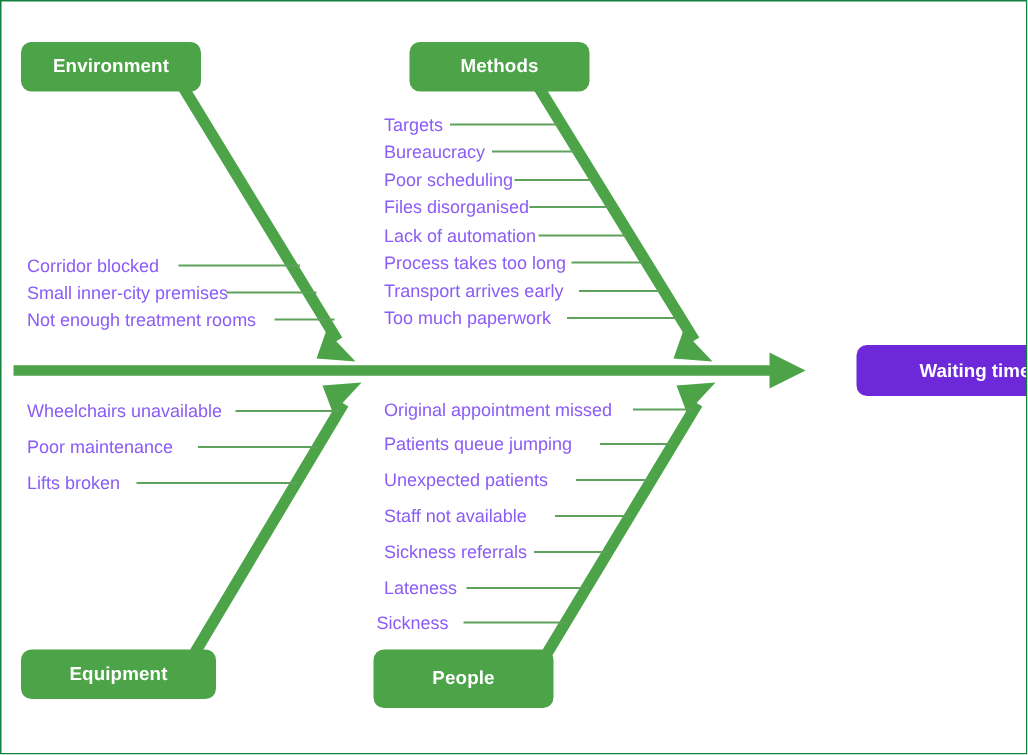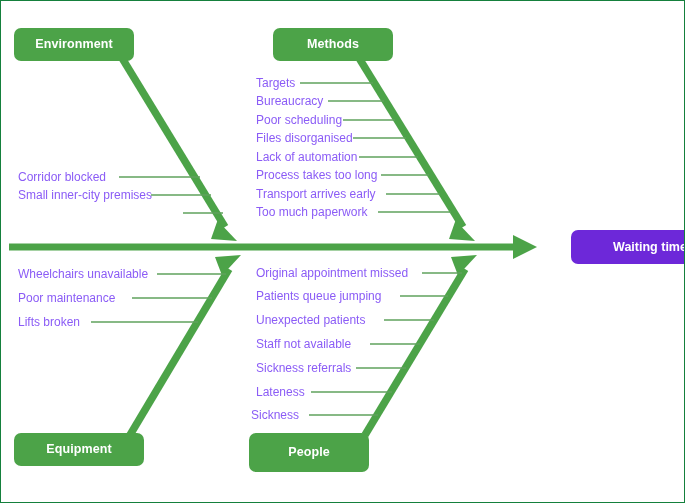--- a/index.html
+++ b/index.html
@@ -142,20 +142,21 @@
   <div class="cat-box" style="left:248px; top:432px; width:120px; height:39px; background:#4CA348;">
     <span>People</span>
   </div>
 
   <div class="effect-box" style="left:570px; top:229px; width:142px; height:34px; background:#6d28d9;padding-left:16px;">
     <span>Waiting time</span>
   </div>
 
   <div class="cause-label" style="left:17px; top:176px;">Corridor blocked</div>
   <div class="cause-label" style="left:17px; top:194px;">Small inner-city premises</div>
+  <div class="cause-label" style="left:17px; top:212px;">Not enough treatment rooms</div>
 
   <div class="cause-label" style="left:255px; top:82px;">Targets</div>
   <div class="cause-label" style="left:255px; top:100px;">Bureaucracy</div>
   <div class="cause-label" style="left:255px; top:119px;">Poor scheduling</div>
   <div class="cause-label" style="left:255px; top:137px;">Files disorganised</div>
   <div class="cause-label" style="left:255px; top:156px;">Lack of automation</div>
   <div class="cause-label" style="left:255px; top:174px;">Process takes too long</div>
   <div class="cause-label" style="left:255px; top:193px;">Transport arrives early</div>
   <div class="cause-label" style="left:255px; top:211px;">Too much paperwork</div>
 

